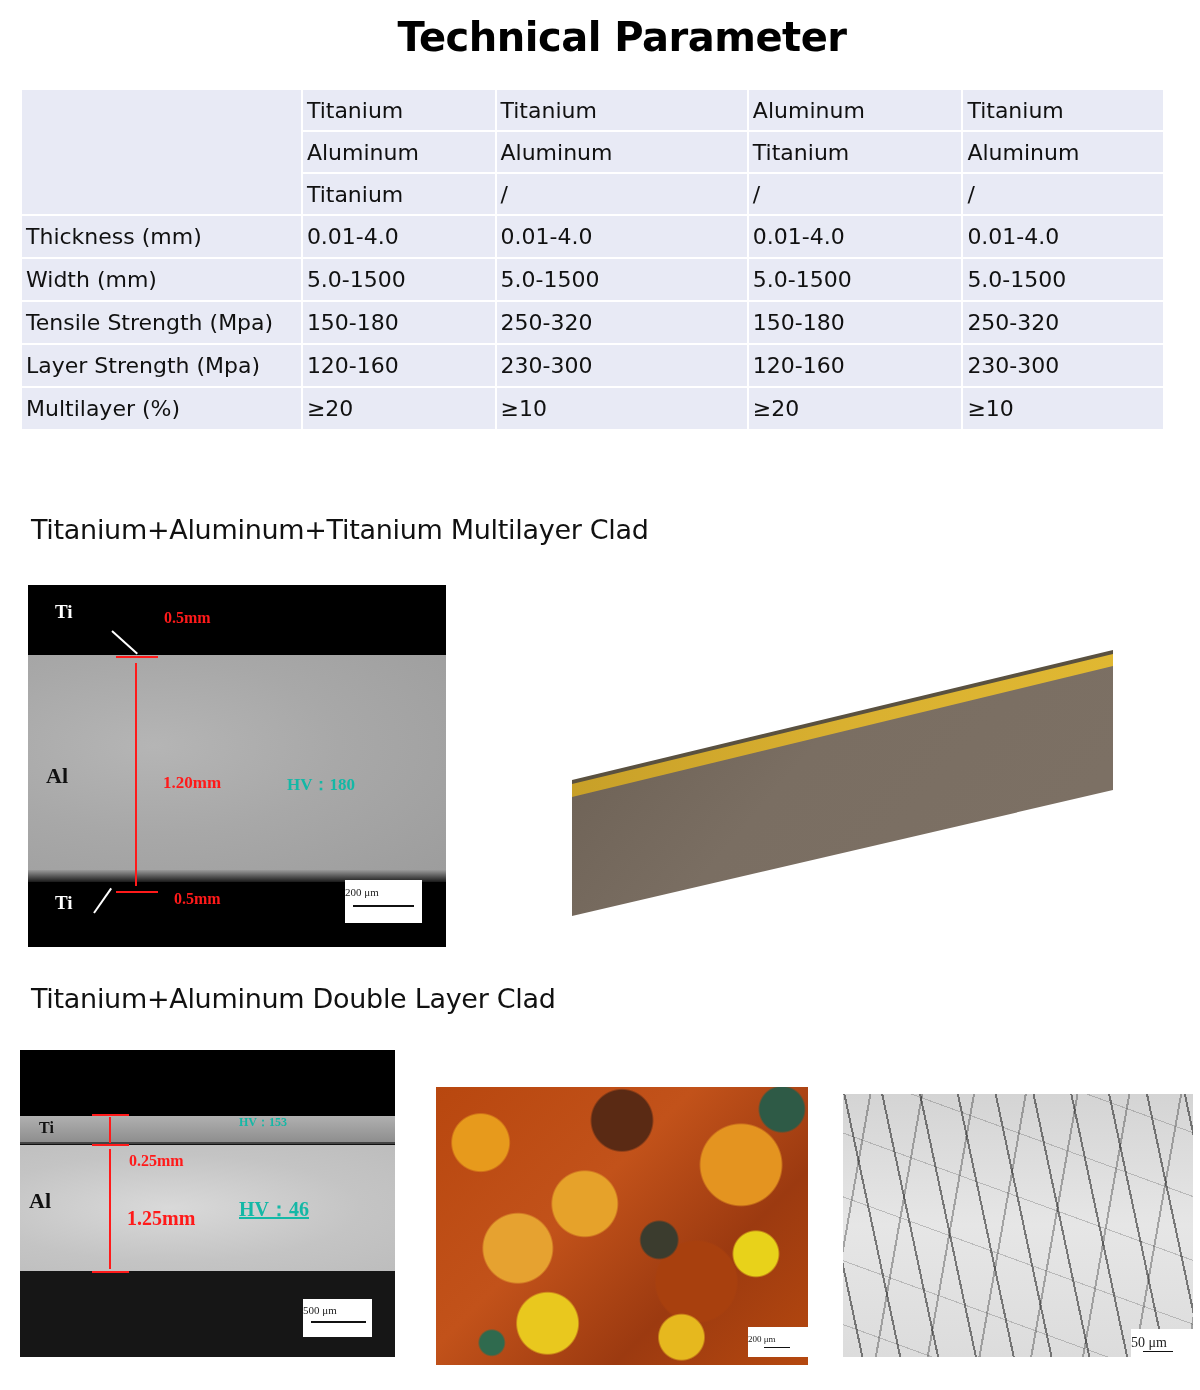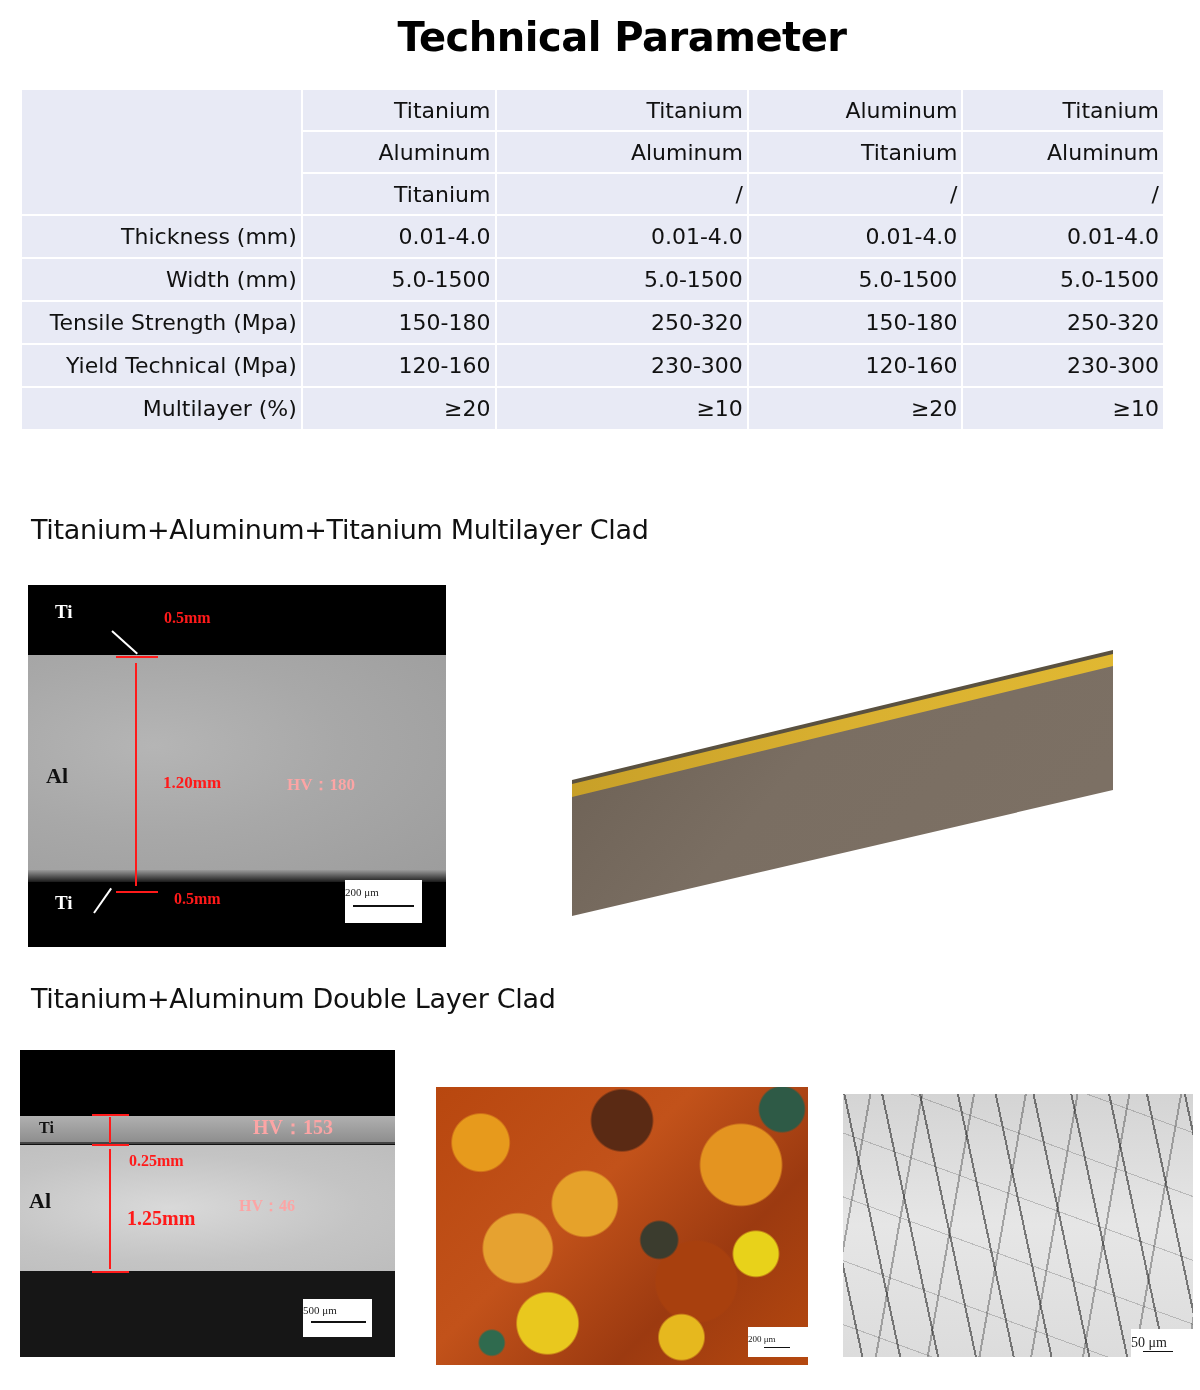--- a/index.html
+++ b/index.html
@@ -10,21 +10,21 @@
       position: absolute; left: 0; top: 14px; width: 1244px; text-align: center;
       font-family: "DejaVu Sans", sans-serif; font-weight: bold; font-size: 40px; letter-spacing: -0.5px; color: #000;
     }
 
     table.spec {
       position: absolute; left: 20px; top: 88px; width: 1145px;
       border-collapse: collapse; background: #e8eaf5;
       font-family: "DejaVu Sans", sans-serif; font-size: 22px; color: #111;
     }
     table.spec td {
-      border: 2px solid #ffffff; text-align: right; vertical-align: middle;
+      border: 2px solid #ffffff; text-align: left; vertical-align: middle;
       padding: 0 4px; white-space: nowrap;
     }
     table.spec tr.hdr td { height: 42px; }
     table.spec tr.row td { height: 43px; }
     table.spec col.c1 { width: 281px; }
     table.spec col.c2 { width: 194px; }
     table.spec col.c3 { width: 253px; }
     table.spec col.c4 { width: 215px; }
     table.spec col.c5 { width: 202px; }
 
@@ -40,21 +40,21 @@
       background: radial-gradient(ellipse at 30% 40%, #b5b5b5 0%, #a8a8a8 45%, #9c9c9c 100%);
     }
     .micro1 .al-band::after {
       content: ""; position: absolute; left: 0; bottom: 0; width: 100%; height: 12px;
       background: linear-gradient(#9a9a9a, #1a1a1a);
     }
     .lbl { position: absolute; font-family: "Liberation Serif", "DejaVu Serif", serif; font-weight: bold; }
     .lbl.white { color: #fff; }
     .lbl.black { color: #111; }
     .lbl.red { color: #ff1a1a; }
-    .lbl.yellow { color: #fca5a5; }
+    .lbl.yellow { color: #14b8a6; }
     .vline { position: absolute; width: 2px; background: #ff1a1a; }
     .hline { position: absolute; height: 2px; background: #ff1a1a; }
     .scalebox { position: absolute; background: #fff; }
     .scalebox .st { position: absolute; left: 0; width: 100%; font-family: "Liberation Serif", serif; font-size: 11px; color: #222; }
     .scalebox .bar { position: absolute; height: 2px; background: #111; }
     .warrow { position: absolute; height: 2px; background: #fff; transform-origin: left center; }
 
     
     .product { position: absolute; left: 570px; top: 650px; width: 545px; height: 270px; }
 
@@ -142,21 +142,21 @@
     <td>5.0-1500</td>
   </tr>
   <tr class="row">
     <td>Tensile Strength (Mpa)</td>
     <td>150-180</td>
     <td>250-320</td>
     <td>150-180</td>
     <td>250-320</td>
   </tr>
   <tr class="row">
-    <td>Yield Technical (Mpa)</td>
+    <td>Layer Strength (Mpa)</td>
     <td>120-160</td>
     <td>230-300</td>
     <td>120-160</td>
     <td>230-300</td>
   </tr>
   <tr class="row">
     <td>Multilayer (%)</td>
     <td>≥20</td>
     <td>≥10</td>
     <td>≥20</td>
@@ -210,26 +210,26 @@
 <div class="micro2">
   <div class="top-black"></div>
   <div class="ti-band"></div>
   <div class="al-band"></div>
   <div class="bot"></div>
   <div class="lbl black" style="left:19px; top:69px; font-size:16px;">Ti</div>
   <div class="hline" style="left:72px; top:64px; width:37px;"></div>
   <div class="vline" style="left:89px; top:67px; height:26px;"></div>
   <div class="hline" style="left:72px; top:94px; width:37px;"></div>
   <div class="lbl red" style="left:109px; top:68px; font-size:16px;margin-top:34px;">0.25mm</div>
-  <div class="lbl yellow" style="left:233px; top:64px; font-size:20px;">HV：153</div>
+  <div class="lbl yellow" style="left:219px; top:64px; font-size:12px;">HV：153</div>
   <div class="lbl black" style="left:9px; top:138px; font-size:22px;">Al</div>
   <div class="vline" style="left:89px; top:99px; height:120px;"></div>
   <div class="hline" style="left:72px; top:221px; width:37px;"></div>
   <div class="lbl red" style="left:107px; top:157px; font-size:20px;">1.25mm</div>
-  <div class="lbl yellow" style="left:219px; top:146px; font-size:16px;">HV：46</div>
+  <div class="lbl yellow" style="left:219px; top:146px; font-size:20px;text-decoration:underline;">HV：46</div>
   <div class="scalebox" style="left:283px; top:249px; width:69px; height:38px;">
     <div class="st" style="top:5px;">500 μm</div>
     <div class="bar" style="left:8px; top:22px; width:55px;"></div>
   </div>
 </div>
 
 <div class="micro3">
   <div class="scalebox">
     <div class="st" style="top:7px; font-size:9px;">200 μm</div>
     <div class="bar" style="left:16px; top:20px; width:26px; height:1px;"></div>

